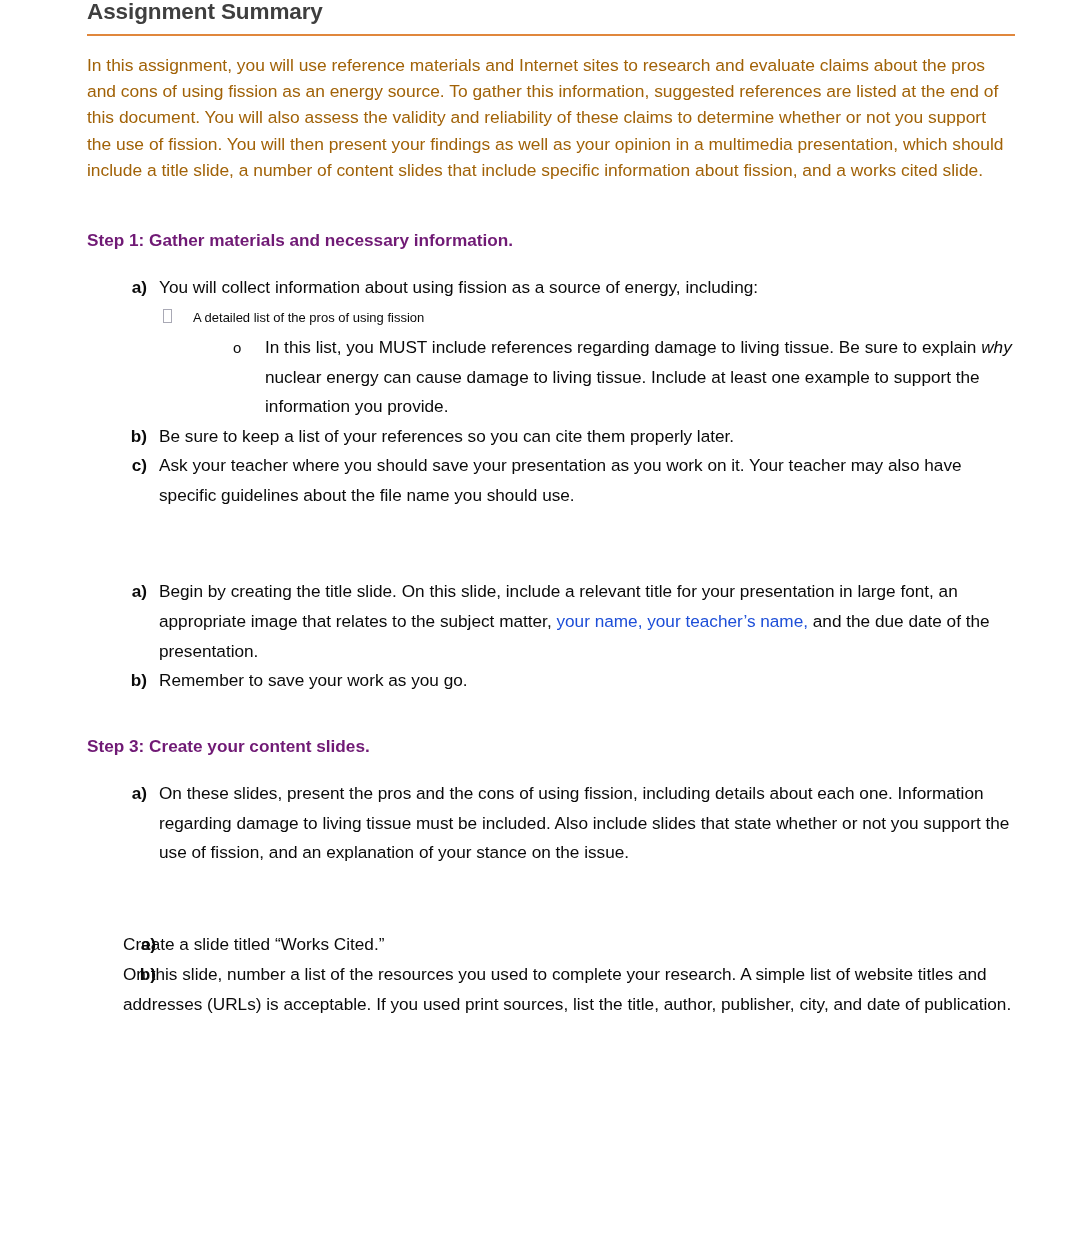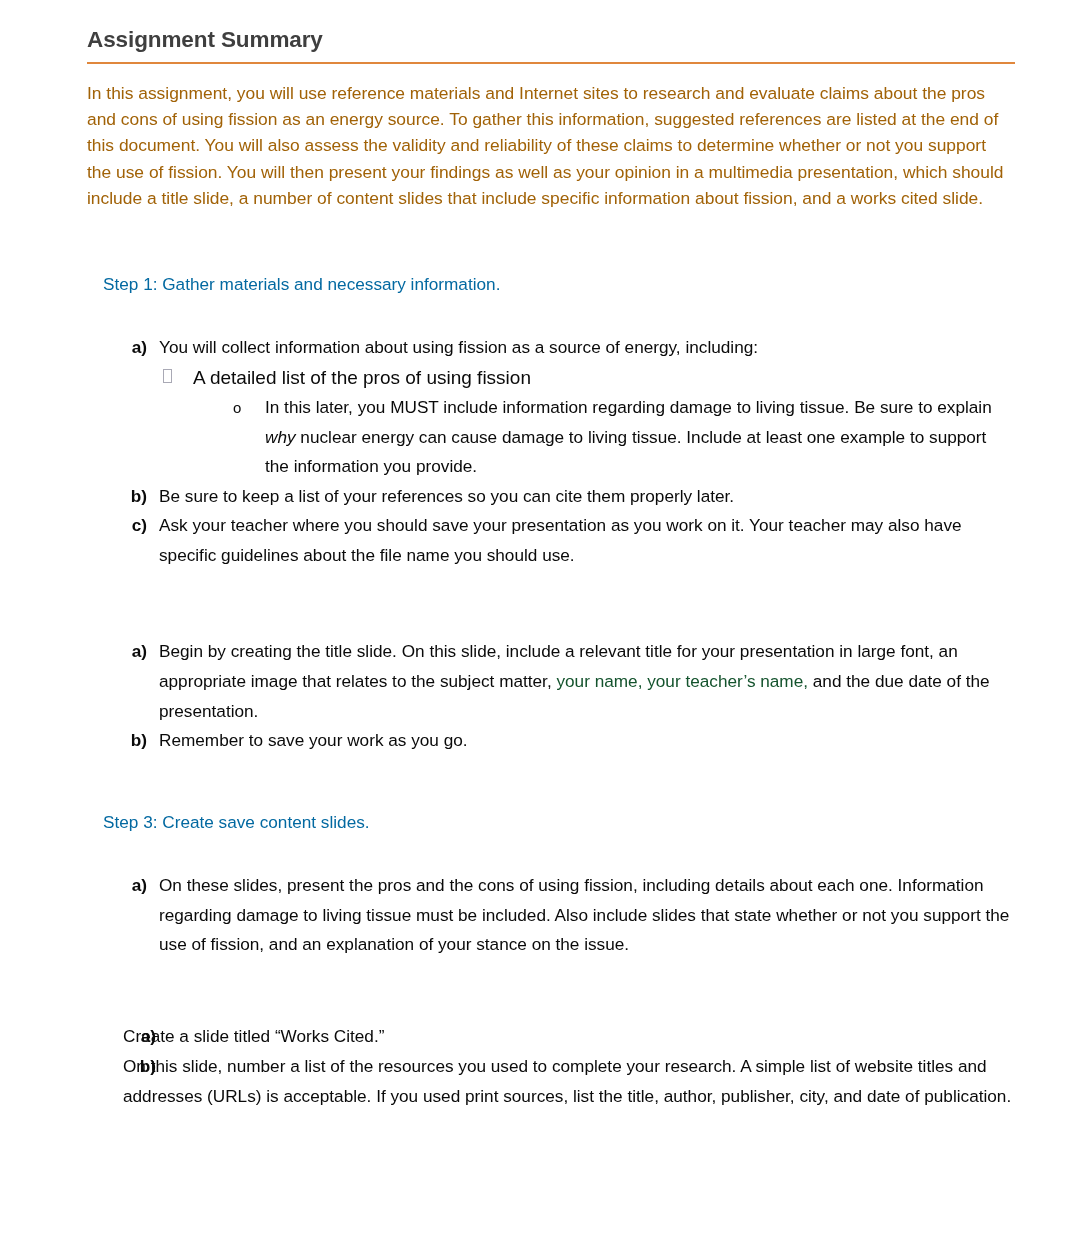--- a/index.html
+++ b/index.html
@@ -24,21 +24,20 @@
 
   
   .doc-heading {
     font-size: 22.5px;
     font-weight: bold;
     color: #3f3f3f;
     letter-spacing: -0.1px;
     line-height: 1.1;
   }
   .heading-block {
-    padding-top: 28px;
   }
   .heading-rule {
     border: 0;
     border-top: 2px solid #e0873c;
     margin: 9px 0 0 0;
     width: 928px;
   }
 
   
   .body-para {
@@ -46,23 +45,23 @@
     line-height: 26.3px;
     color: #a16207;
     margin: 16px 0 0 0;
     width: 926px;
     text-align: left;
   }
 
   
   .step-heading {
     font-size: 17.2px;
-    font-weight: normal;
-    color: #0369a1;
-    margin: 16px;
+    font-weight: bold;
+    color: #701a75;
+    margin: 0;
     line-height: 1.2;
   }
 
   
   .alpha-list {
     margin: 0;
     padding: 0;
     list-style: none;
   }
   .alpha-item {
@@ -90,21 +89,21 @@
   .ind-b .alpha-text  { margin-left: 36px; }
 
   
   .square-list {
     margin: 0;
     padding: 0;
     list-style: none;
   }
   .square-item {
     position: relative;
-    font-size: 19px;
+    font-size: 13px;
     line-height: 30.5px;
     color: #0a0a0a;
   }
   .tofu {
     position: absolute;
     left: 76px;
     top: 6px;
     width: 9px;
     height: 14px;
     border: 1px solid #a9a9b5;
@@ -128,21 +127,21 @@
   .circle-marker {
     position: absolute;
     left: 146px;
     top: 0;
     font-size: 15px;
     line-height: 29.5px;
     color: #0a0a0a;
   }
   .circle-text { display: block; margin-left: 178px; width: 750px; }
 
-  .soft { color: #14532d; }
+  .soft { color: #1d4ed8; }
   em.why { font-style: italic; }
   .gap-md { height: 22px; }
 </style>
 </head>
 <body>
 
 <div class="page">
 
   <div class="heading-block">
     <div class="doc-heading">Assignment Summary</div>
@@ -168,21 +167,21 @@
     <ul class="square-list">
       <li class="square-item">
         <span class="tofu"></span>
         <span class="square-text">A detailed list of the pros of using fission</span>
       </li>
     </ul>
 
     <ul class="circle-list">
       <li class="circle-item">
         <span class="circle-marker">o</span>
-        <span class="circle-text"><span>In this later, you MUST include information regarding damage to living tissue. Be sure to explain </span><em class="why">why</em><span> nuclear energy can cause damage to living tissue. Include at least one example to support the information you provide.</span></span>
+        <span class="circle-text"><span>In this list, you MUST include references regarding damage to living tissue. Be sure to explain </span><em class="why">why</em><span> nuclear energy can cause damage to living tissue. Include at least one example to support the information you provide.</span></span>
       </li>
     </ul>
 
     <ul class="alpha-list">
       <li class="alpha-item ind-a">
         <span class="alpha-marker">b)</span>
         <span class="alpha-text">Be sure to keep a list of your references so you can cite them properly later.</span>
       </li>
       <li class="alpha-item ind-a">
         <span class="alpha-marker">c)</span>
@@ -203,21 +202,21 @@
       </li>
       <li class="alpha-item ind-a">
         <span class="alpha-marker">b)</span>
         <span class="alpha-text">Remember to save your work as you go.</span>
       </li>
     </ul>
   </div>
 
   <div style="height:40px"></div>
   <div>
-    <div class="step-heading">Step 3: Create save content slides.</div>
+    <div class="step-heading">Step 3: Create your content slides.</div>
 
     <div class="gap-md"></div>
 
     <ul class="alpha-list">
       <li class="alpha-item ind-a">
         <span class="alpha-marker">a)</span>
         <span class="alpha-text">On these slides, present the pros and the cons of using fission, including details about each one. Information regarding damage to living tissue must be included. Also include slides that state whether or not you support the use of fission, and an explanation of your stance on the issue.</span>
       </li>
     </ul>
   </div>

